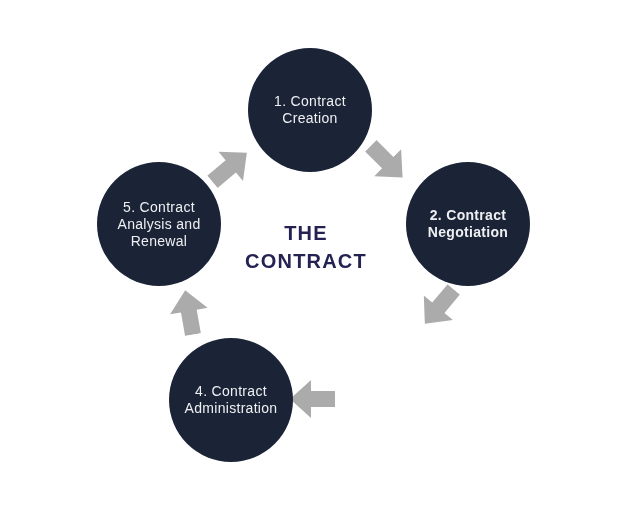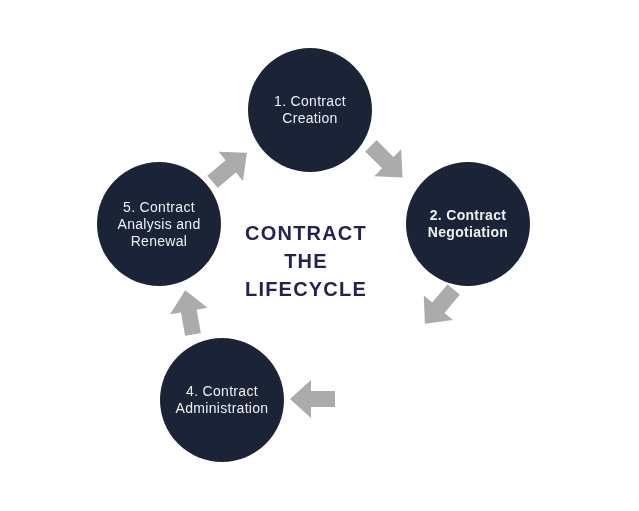--- a/index.html
+++ b/index.html
@@ -43,21 +43,21 @@
   .circle-label {
     color: var(--circle-text, #eef0f2);
     font-size: 14px;
     line-height: 17px;
     letter-spacing: 0.3px;
     white-space: pre-line;
   }
   .c1 { left: 248px; top: 48px; }
   .c2 { left: 406px; top: 162px; font-weight: bold; }
   .c3 { left: 346px; top: 338px; }
-  .c4 { left: 160px; top: 338px; }
+  .c4 { left: 169px; top: 338px; }
   .c5 { left: 97px;  top: 162px; justify-content: center; }
 
   .arrow {
     position: absolute;
     width: 46px;
     height: 40px;
     z-index: 1;
   }
   .arrow svg { display: block; width: 100%; height: 100%; }
   .arrow polygon { fill: var(--arrow-fill, #ababab); }
@@ -66,23 +66,22 @@
   .a3 { left: 416px; top: 287px; transform: rotate(130deg); }
   .a4 { left: 289px; top: 379px; transform: rotate(180deg); }
   .a5 { left: 166px; top: 292px; transform: rotate(-100deg); }
 </style>
 </head>
 <body>
 
 <div class="stage">
 
   <div class="title">
+    <div>THE</div>
     <div>CONTRACT</div>
-    <div>THE</div>
-    <div>LIFECYCLE</div>
   </div>
 
   <div class="circle c1">
     <span class="circle-label">1. Contract
 Creation</span>
   </div>
   <div class="circle c2">
     <span class="circle-label">2. Contract
 Negotiation</span>
   </div>

